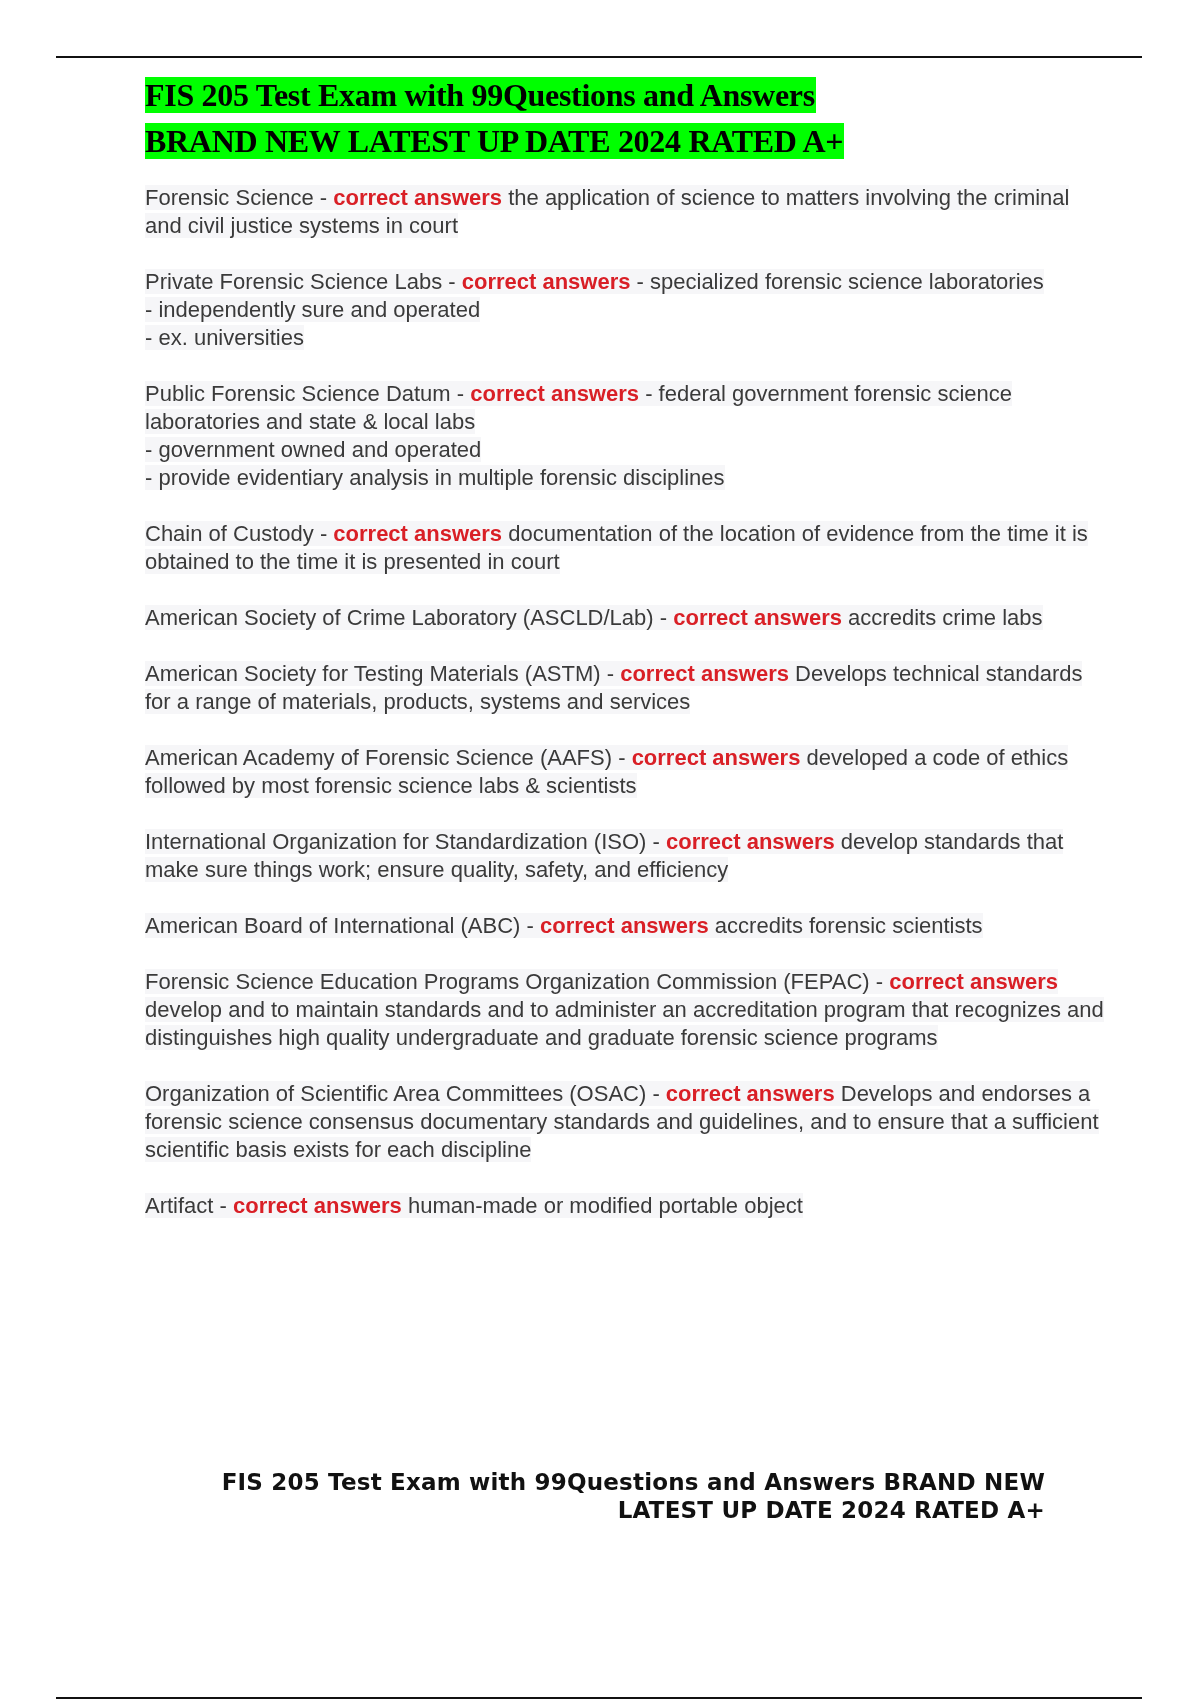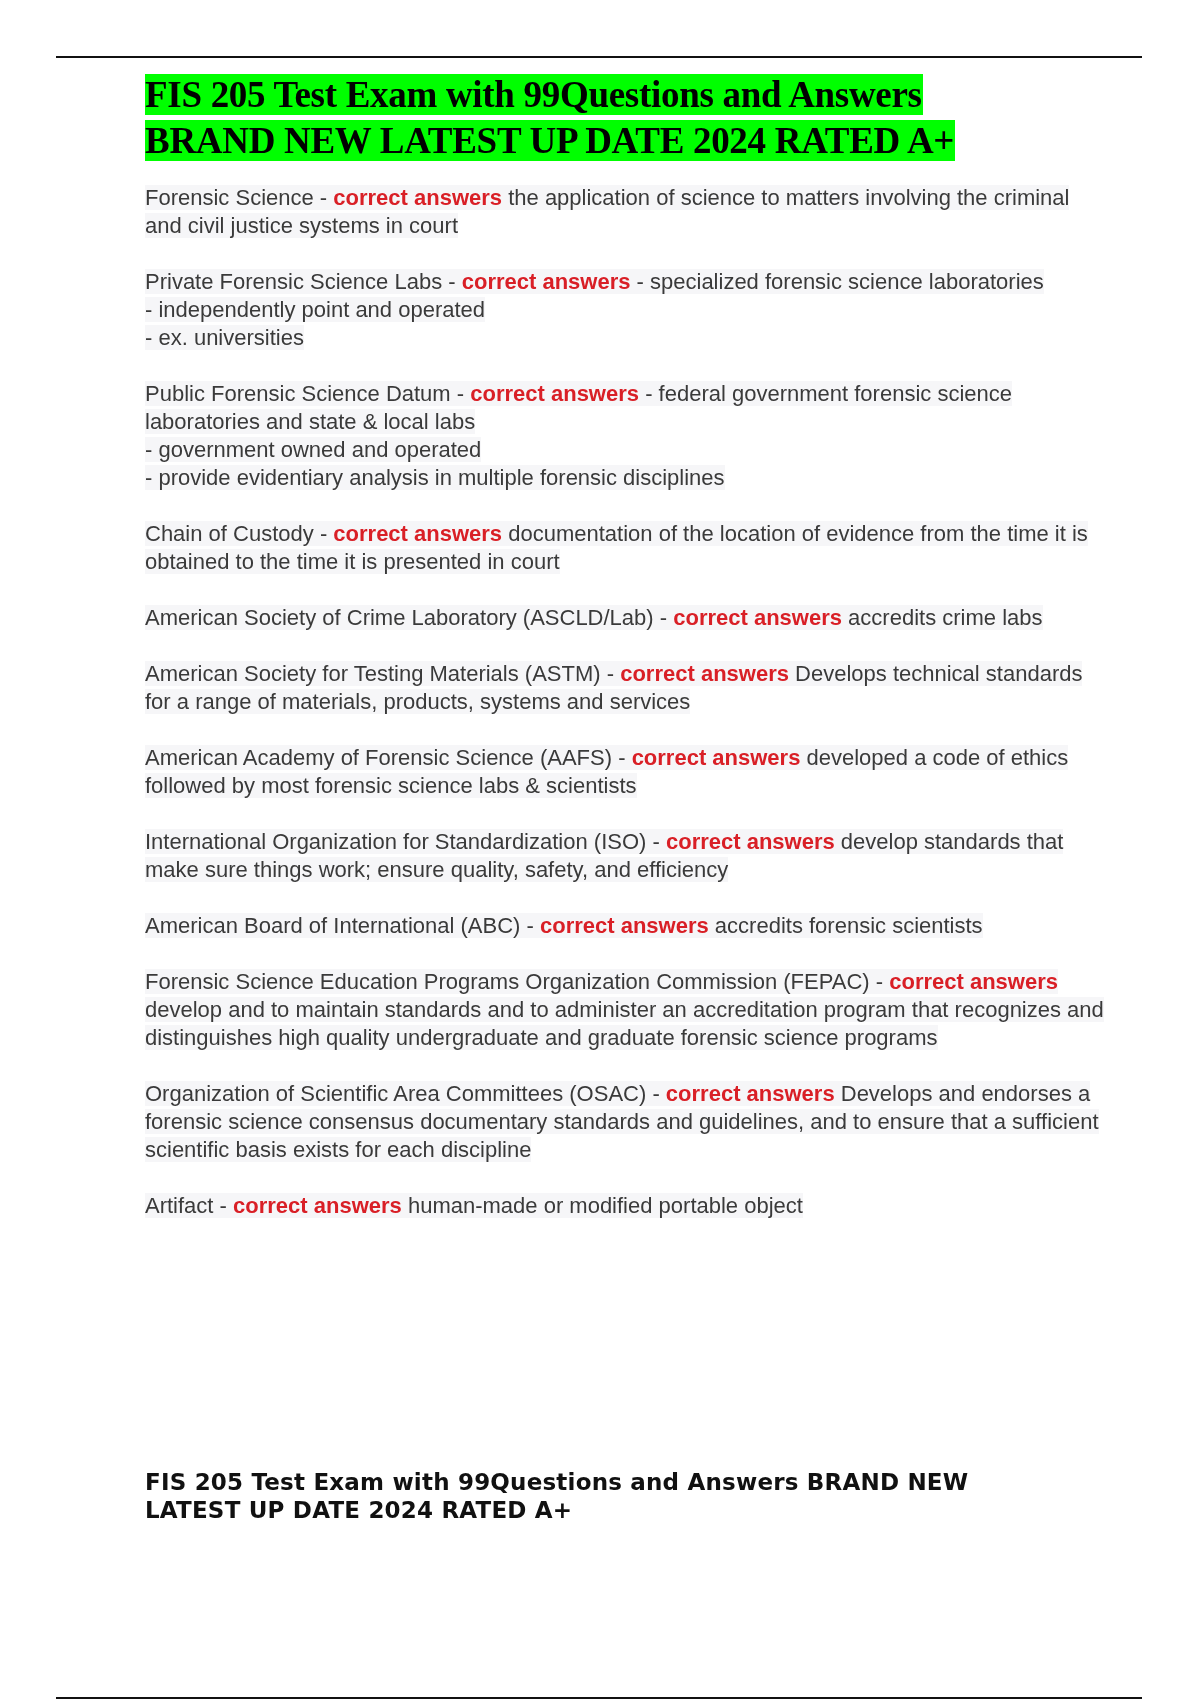--- a/index.html
+++ b/index.html
@@ -3,57 +3,57 @@
 <meta charset="utf-8">
 <style>
   html, body { margin: 0; padding: 0; background: #ffffff; }
   body { width: 1200px; height: 1700px; position: relative; overflow: hidden; }
   .rule { position: absolute; left: 56px; width: 1086px; height: 2px; background: #111; }
   .rule.top { top: 56px; }
   .rule.bottom { top: 1697px; }
   .page { position: absolute; left: 145px; top: 72px; width: 960px; }
   .title {
     font-family: "Liberation Serif", "DejaVu Serif", serif;
-    font-weight: bold; font-size: 37px; line-height: 46px; color: #000;
+    font-weight: bold; font-size: 32px; line-height: 46px; color: #000;
     margin: 0; letter-spacing: -0.3px;
   }
   .title span { background: #00ff00; padding: 0 1px 0 0; box-decoration-break: clone; -webkit-box-decoration-break: clone; }
   .qa-list { margin-top: 20px; }
   .qa {
     font-family: "Liberation Sans", "DejaVu Sans", sans-serif;
     font-size: 22px; line-height: 28px; color: #3a3a3a;
     margin: 0 0 28px 0;
   }
   .qa .line { background: #f6f6f8; box-decoration-break: clone; text-align: right; -webkit-box-decoration-break: clone; }
   .qa .ans { color: #d91f26; font-weight: bold; }
   .qa .sub { display: block; }
   .footer-title {
     position: absolute; left: 145px; top: 1468px; width: 900px;
     font-family: "DejaVu Sans", sans-serif; font-weight: bold; font-size: 23px; line-height: 28px;
-    color: #111; margin: 0; letter-spacing: 0.2px;
+    color: #111; margin: 0; letter-spacing: 0.2px; text-align: right;
   }
 </style>
 </head>
 <body>
 
 <div class="rule top"></div>
 
 <div class="page">
   <h1 class="title">
     <span>FIS 205 Test Exam with 99Questions and Answers</span><br>
     <span>BRAND NEW LATEST UP DATE 2024 RATED A+</span>
   </h1>
 
   <div class="qa-list" id="qa-list">
       <p class="qa">
     <span class="line"><span>Forensic Science</span><span> - </span><span class="ans">correct answers</span><span>  the application of science to matters involving the criminal and civil justice systems in court</span></span>
   </p>
       <p class="qa">
     <span class="line"><span>Private Forensic Science Labs</span><span> - </span><span class="ans">correct answers</span><span>  - specialized forensic science laboratories</span></span>
-  <span class="sub"><span class="line">- independently point and operated</span></span><span class="sub"><span class="line">- ex. universities</span></span></p>
+  <span class="sub"><span class="line">- independently sure and operated</span></span><span class="sub"><span class="line">- ex. universities</span></span></p>
       <p class="qa">
     <span class="line"><span>Public Forensic Science Datum</span><span> - </span><span class="ans">correct answers</span><span>  - federal government forensic science laboratories and state &amp; local labs</span></span>
   <span class="sub"><span class="line">- government owned and operated</span></span><span class="sub"><span class="line">- provide evidentiary analysis in multiple forensic disciplines</span></span></p>
       <p class="qa">
     <span class="line"><span>Chain of Custody</span><span> - </span><span class="ans">correct answers</span><span>  documentation of the location of evidence from the time it is obtained to the time it is presented in court</span></span>
   </p>
       <p class="qa">
     <span class="line"><span>American Society of Crime Laboratory (ASCLD/Lab)</span><span> - </span><span class="ans">correct answers</span><span>  accredits crime labs</span></span>
   </p>
       <p class="qa">

